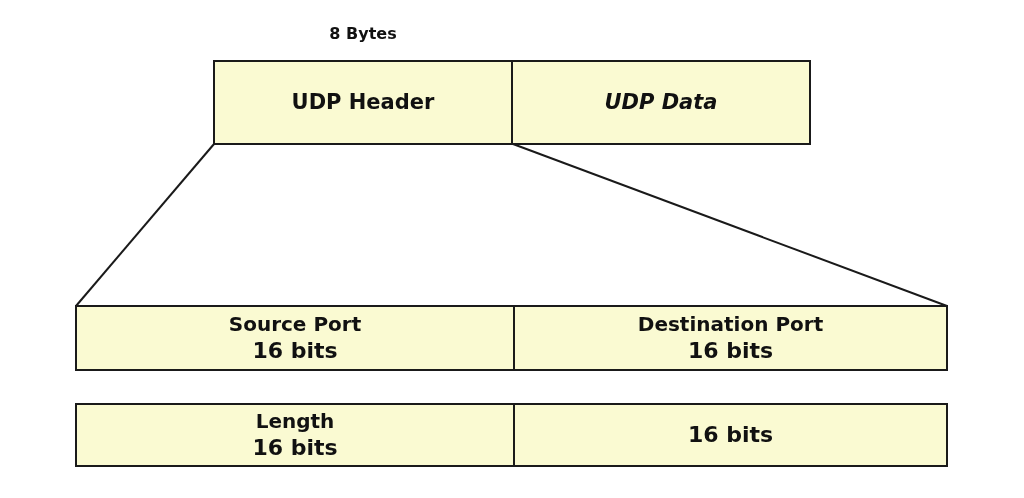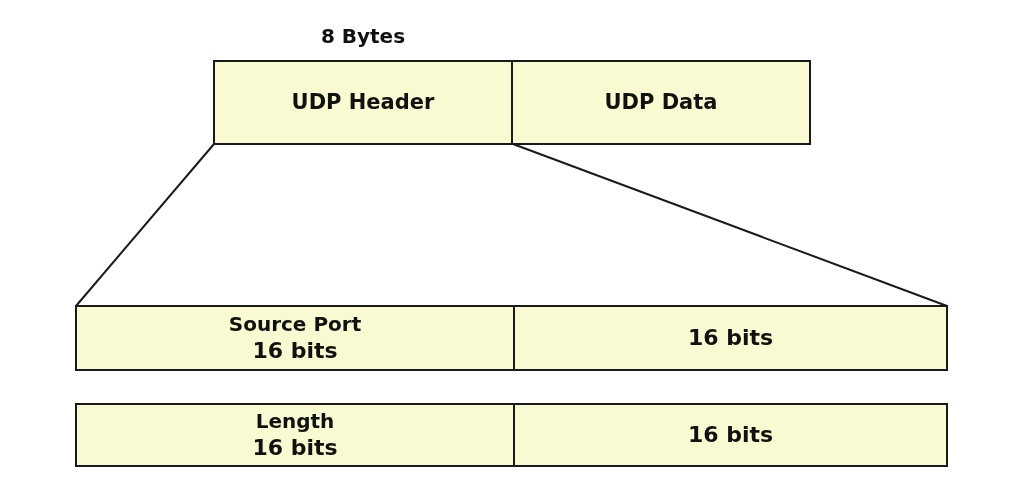--- a/index.html
+++ b/index.html
@@ -54,30 +54,30 @@
     display: flex;
   }
   #top-row .pkt-box {
     position: relative;
     left: auto;
     top: auto;
     height: 100%;
     font-size: 21px;
   }
   #udp-header-box { width: 300px; }
-  #udp-data-box   { width: 300px; margin-left: -2px; }
+  #udp-data-box   { width: 300px; margin-left: -2px; font-style: italic; }
 
   
   #bytes-label {
     position: absolute;
     left: 213px;
     top: 24px;
     width: 300px;
     text-align: center;
-    font-size: 20px;
+    font-size: 16px;
     font-weight: bold;
     color: #111111;
     line-height: 1.2;
   }
 
   
   #detail-table {
     position: absolute;
     left: 75px;
     top: 305px;
@@ -138,20 +138,21 @@
   </div>
 
   <div id="detail-table">
 
     <div class="detail-row">
       <div class="detail-cell left">
         <span class="cell-name">Source Port</span>
         <span class="cell-bits">16 bits</span>
       </div>
       <div class="detail-cell right">
+        <span class="cell-name">Destination Port</span>
         <span class="cell-bits">16 bits</span>
       </div>
     </div>
 
     <div class="detail-row">
       <div class="detail-cell left">
         <span class="cell-name">Length</span>
         <span class="cell-bits">16 bits</span>
       </div>
       <div class="detail-cell right">

